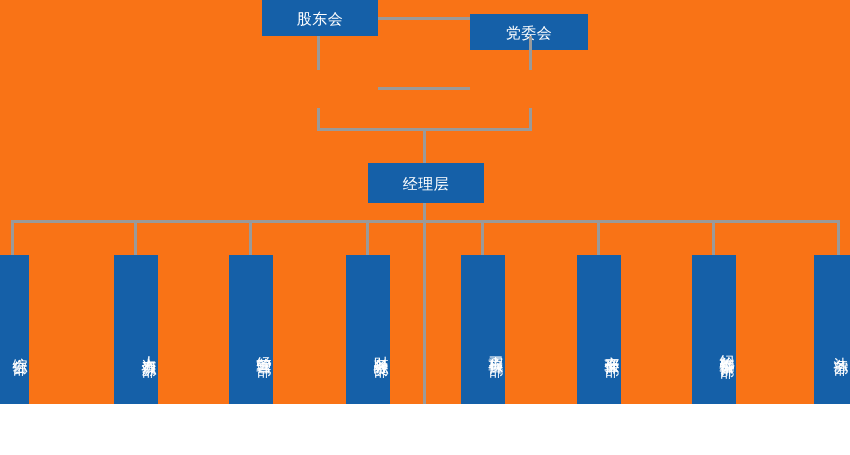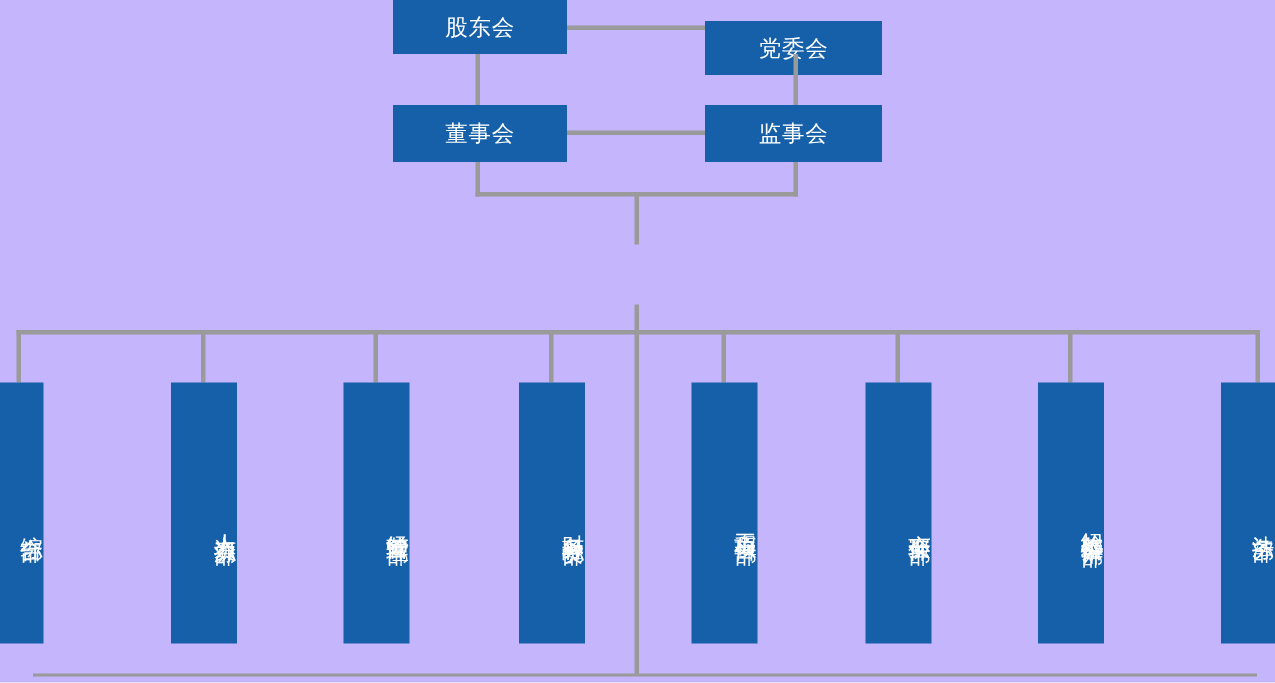--- a/index.html
+++ b/index.html
@@ -7,22 +7,22 @@
     margin: 0;
     padding: 0;
     background: #ffffff;
   }
   body {
     font-family: "Liberation Sans", "DejaVu Sans", sans-serif;
   }
   #chart-root {
     position: relative;
     width: 850px;
-    height: 455px;
-    background: #c4b5fd;
+    height: 404px;
+    background: #f97316;
     overflow: hidden;
   }
   .node {
     position: absolute;
     background: #1560a8;
     color: #ffffff;
     box-sizing: border-box;
     display: flex;
     align-items: center;
     justify-content: center;
@@ -62,34 +62,33 @@
   <div class="node horiz" style="left:262px; top:0px; width:116px; height:36px;">股东会</div>
 
   <div class="node horiz" style="left:470px; top:14px; width:118px; height:36px;">党委会</div>
 
   <div class="conn h" style="left:378px; top:17px; width:92px;"></div>
 
   <div class="conn v" style="left:317px; top:36px; height:34px;"></div>
 
   <div class="conn v" style="left:529px; top:36px; height:34px;"></div>
 
-  <div class="node horiz" style="left:262px; top:70px; width:116px; height:38px;">董事会</div>
 
-  <div class="node horiz" style="left:470px; top:70px; width:118px; height:38px;">监事会</div>
 
   <div class="conn h" style="left:378px; top:87px; width:92px;"></div>
 
   <div class="conn v" style="left:317px; top:108px; height:23px;"></div>
 
   <div class="conn v" style="left:529px; top:108px; height:23px;"></div>
 
   <div class="conn h" style="left:317px; top:128px; width:215px;"></div>
 
   <div class="conn v" style="left:423px; top:128px; height:35px;"></div>
 
+  <div class="node horiz" style="left:368px; top:163px; width:116px; height:40px;">经理层</div>
 
   <div class="conn v" style="left:423px; top:203px; height:20px;"></div>
 
   <div class="conn h" style="left:11px; top:220px; width:829px;"></div>
 
   <div class="conn v" style="left:423px; top:220px; height:230px;"></div>
 
   <div class="conn v" style="left:11px;  top:220px; height:35px;"></div>
   <div class="conn v" style="left:134px; top:220px; height:35px;"></div>
   <div class="conn v" style="left:249px; top:220px; height:35px;"></div>

